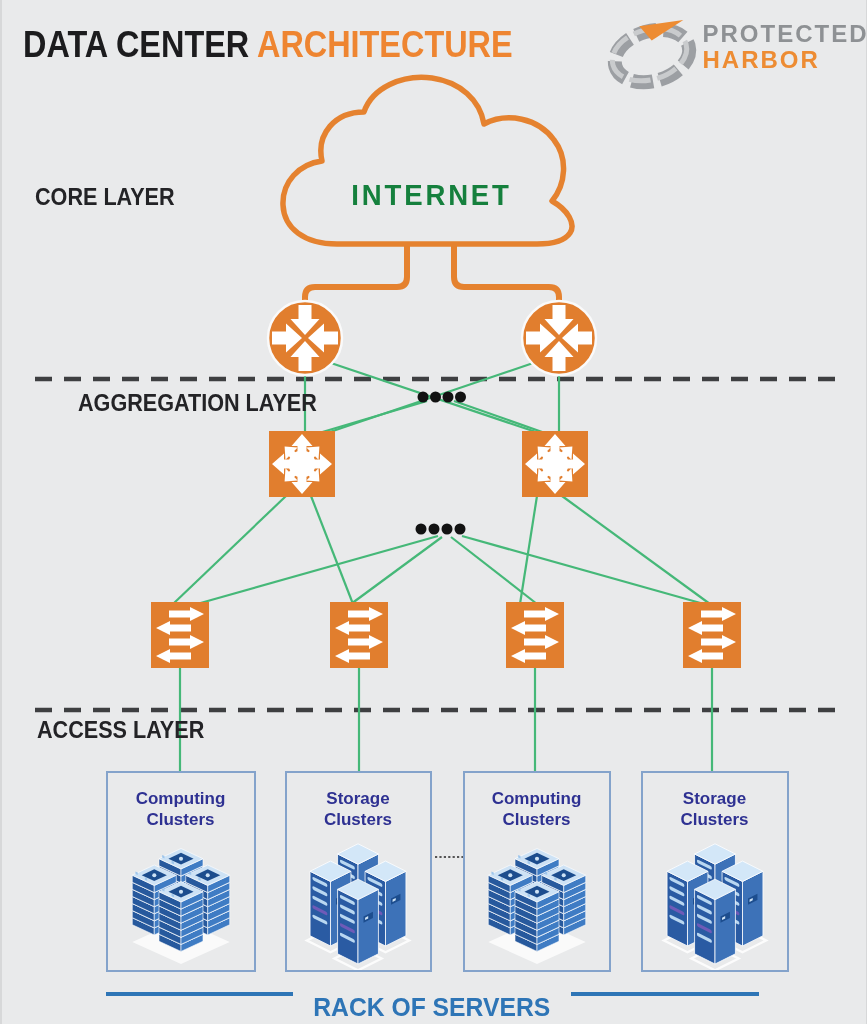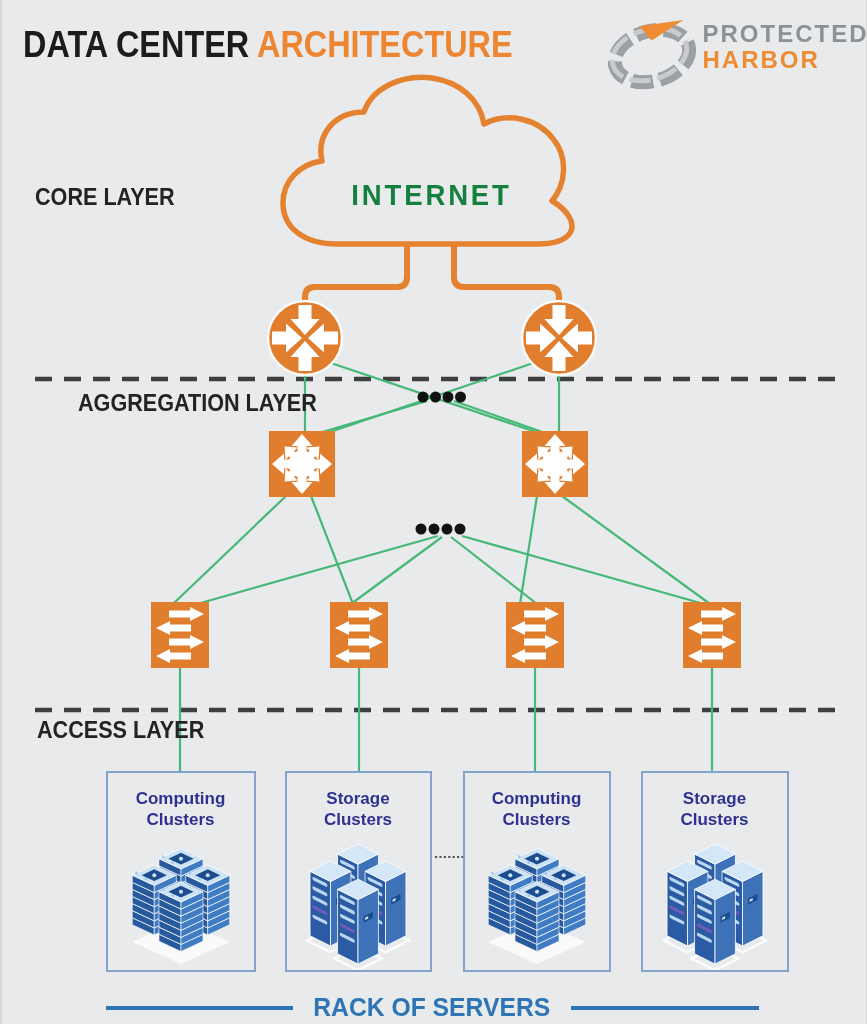--- a/index.html
+++ b/index.html
@@ -31,21 +31,21 @@
 
   .cluster{position:absolute;top:771px;height:201px;border:2px solid #84a3cb;box-sizing:border-box;
     display:flex;flex-direction:column;align-items:center;padding-top:16px;background:transparent;}
   .cluster-1{left:104px;width:150px;}
   .cluster-2{left:283px;width:147px;}
   .cluster-3{left:461px;width:148px;}
   .cluster-4{left:639px;width:148px;}
   .cluster-label{font-size:17px;font-weight:700;color:#2e3192;text-align:center;line-height:1.22;}
   .cluster-illus{margin-top:2px;}
 
-  .footer{position:absolute;top:992px;left:104px;right:107px;display:flex;align-items:center;gap:14px;}
+  .footer{position:absolute;top:992px;left:104px;right:107px;display:flex;align-items:flex-start;gap:14px;}
   .footer-line{height:4px;background:#2e75b6;flex:1;}
   .footer-label{font-size:26px;font-weight:800;color:#2e75b6;white-space:nowrap;}
 </style>
 </head>
 <body>
 
 <div class="stage">
 
   <svg class="diagram" width="867" height="1024" viewBox="0 0 867 1024">
     <defs>

